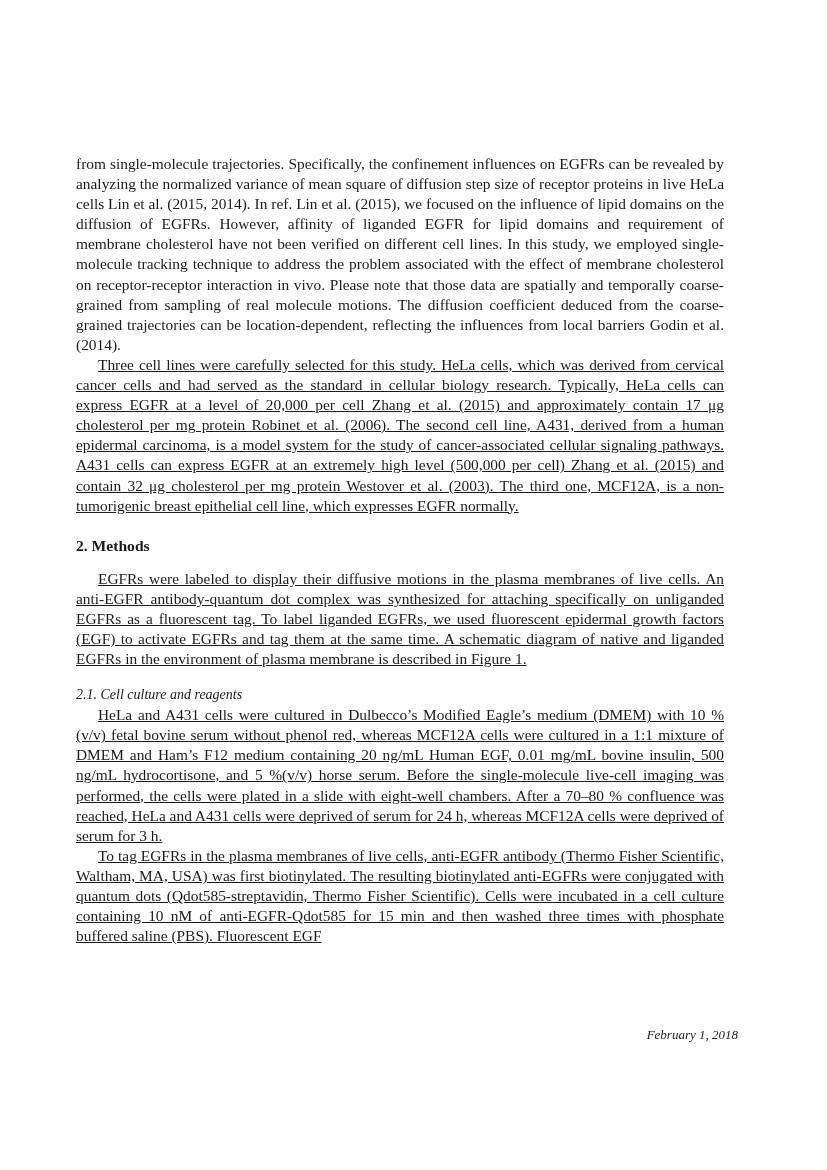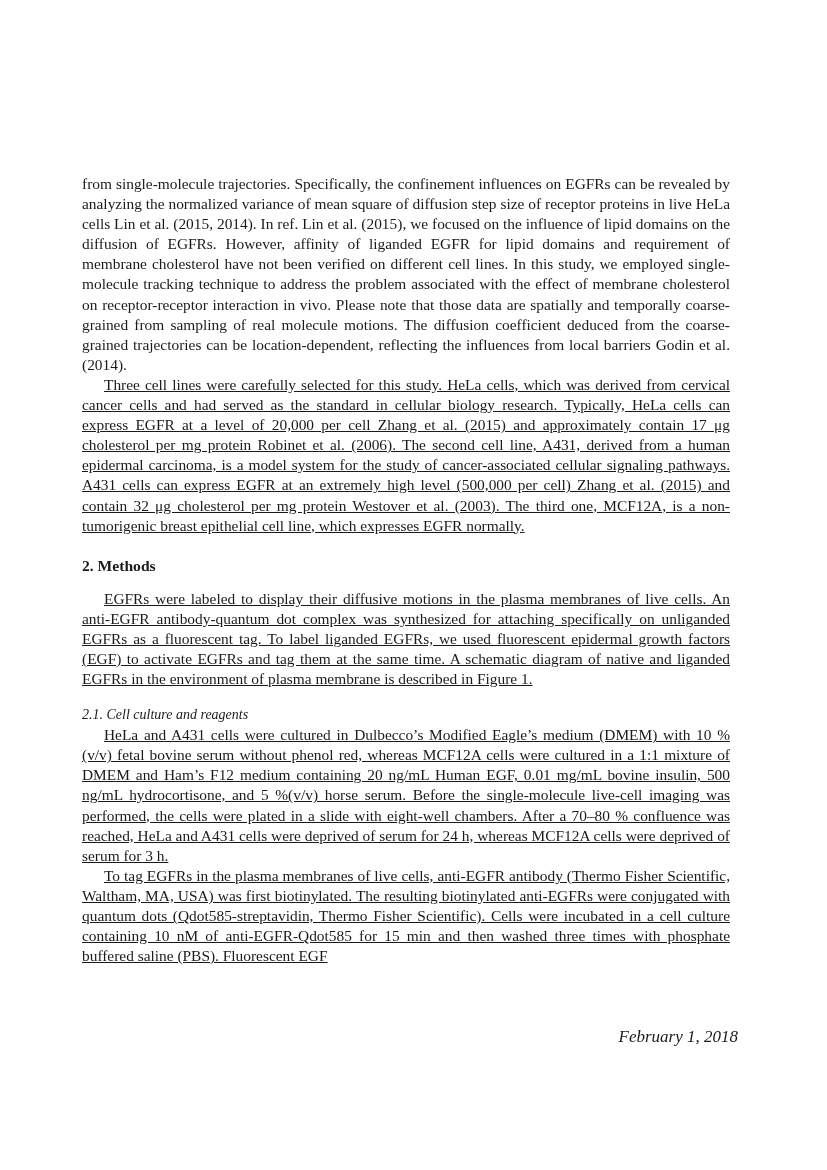--- a/index.html
+++ b/index.html
@@ -1,23 +1,23 @@
 <!DOCTYPE html>
 <html><head>
 <meta charset="utf-8">
 <style>
   html, body { margin: 0; padding: 0; background: #ffffff; }
   body { width: 827px; height: 1170px; position: relative; overflow: hidden;
          font-family: "Liberation Serif", "DejaVu Serif", serif; color: #1a1a1a; }
-  .page { position: absolute; left: 82px; top: 154px; width: 648px; margin-top: 20px; }
+  .page { position: absolute; left: 76px; top: 154px; width: 648px; }
   p { margin: 0; font-size: 15.4px; line-height: 20.1px; text-align: justify; }
   p.indent { text-indent: 22px; text-decoration: underline; }
   h2 { margin: 20px 0 13px 0; font-size: 15.6px; font-weight: bold; line-height: 20px; }
   h3 { margin: 16px 0 0 0; font-size: 14px; font-weight: normal; font-style: italic; line-height: 20px; }
-  .footer { position: absolute; right: 89px; top: 1027px; font-size: 17px; font-style: italic; }
+  .footer { position: absolute; right: 89px; top: 1027px; font-size: 13px; font-style: italic; }
 </style>
 </head>
 <body>
 
 <div class="page">
   <p>from single-molecule trajectories. Specifically, the confinement influences on EGFRs can be revealed by analyzing the normalized variance of mean square of diffusion step size of receptor proteins in live HeLa cells Lin et al. (2015, 2014). In ref. Lin et al. (2015), we focused on the influence of lipid domains on the diffusion of EGFRs. However, affinity of liganded EGFR for lipid domains and requirement of membrane cholesterol have not been verified on different cell lines. In this study, we employed single-molecule tracking technique to address the problem associated with the effect of membrane cholesterol on receptor-receptor interaction in vivo. Please note that those data are spatially and temporally coarse-grained from sampling of real molecule motions. The diffusion coefficient deduced from the coarse-grained trajectories can be location-dependent, reflecting the influences from local barriers Godin et al. (2014).</p>
   <p class="indent">Three cell lines were carefully selected for this study. HeLa cells, which was derived from cervical cancer cells and had served as the standard in cellular biology research. Typically, HeLa cells can express EGFR at a level of 20,000 per cell Zhang et al. (2015) and approximately contain 17 μg cholesterol per mg protein Robinet et al. (2006). The second cell line, A431, derived from a human epidermal carcinoma, is a model system for the study of cancer-associated cellular signaling pathways. A431 cells can express EGFR at an extremely high level (500,000 per cell) Zhang et al. (2015) and contain 32 μg cholesterol per mg protein Westover et al. (2003). The third one, MCF12A, is a non-tumorigenic breast epithelial cell line, which expresses EGFR normally.</p>
 
   <h2>2.  Methods</h2>
   <p class="indent">EGFRs were labeled to display their diffusive motions in the plasma membranes of live cells. An anti-EGFR antibody-quantum dot complex was synthesized for attaching specifically on unliganded EGFRs as a fluorescent tag. To label liganded EGFRs, we used fluorescent epidermal growth factors (EGF) to activate EGFRs and tag them at the same time. A schematic diagram of native and liganded EGFRs in the environment of plasma membrane is described in Figure 1.</p>

